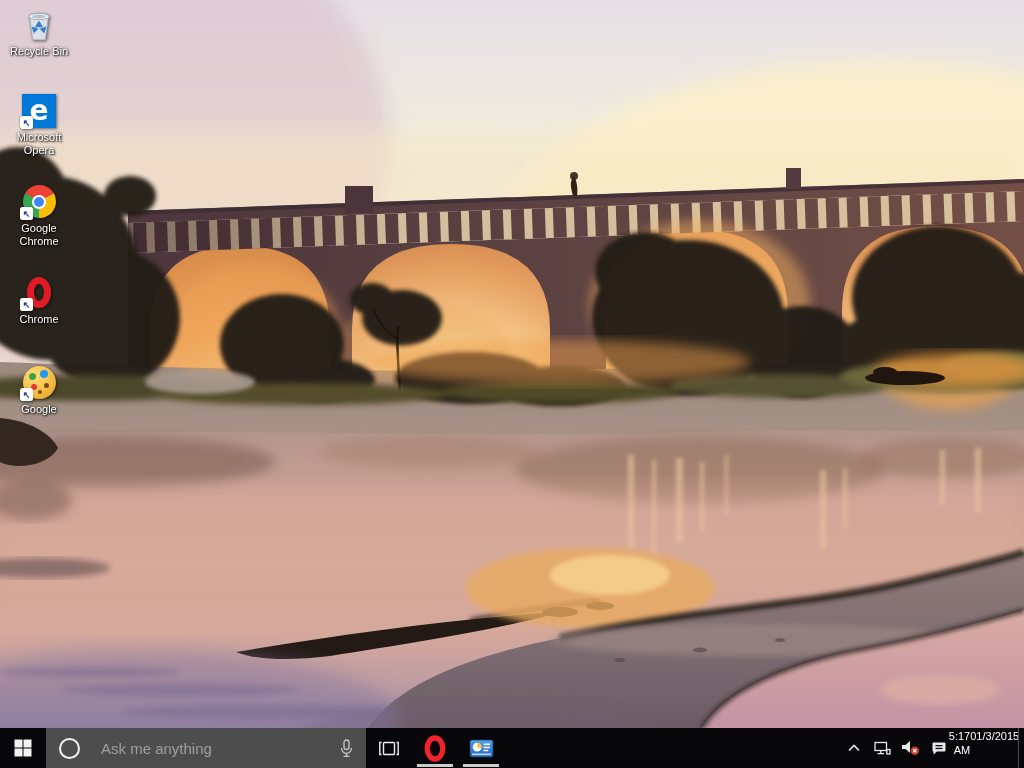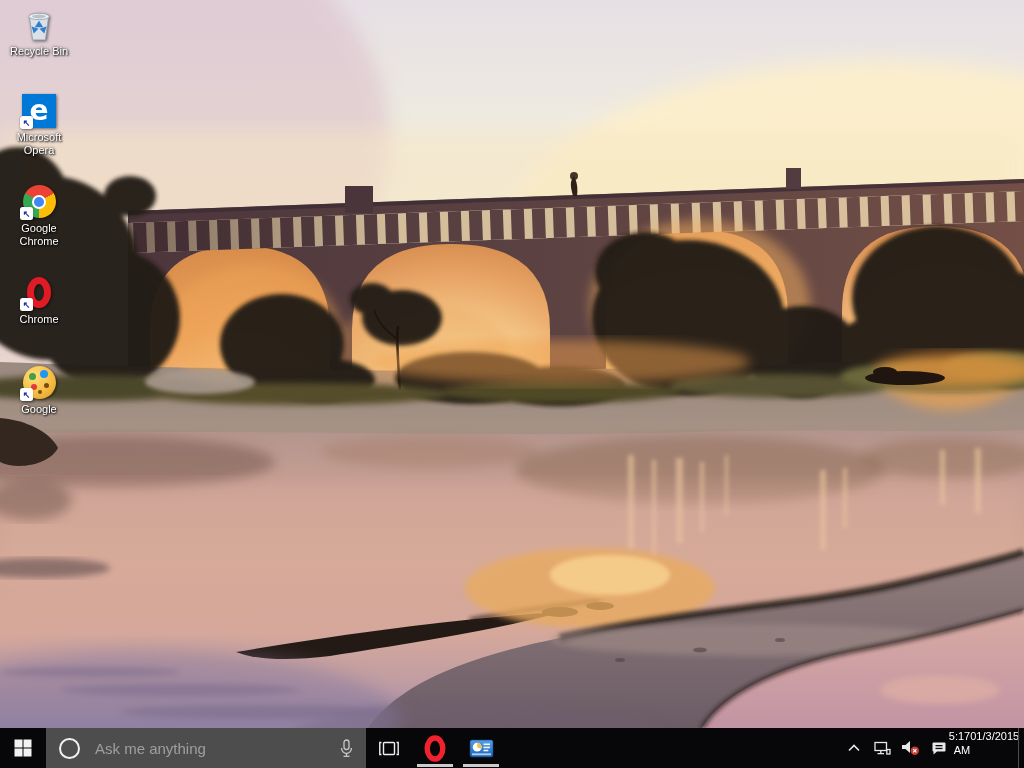--- a/index.html
+++ b/index.html
@@ -24,21 +24,21 @@
   .chrome-hub{position:absolute;left:50%;top:50%;transform:translate(-50%,-50%);width:14px;height:14px;border-radius:50%;background:#fff;}
   .chrome-dot{position:absolute;left:50%;top:50%;transform:translate(-50%,-50%);width:10px;height:10px;border-radius:50%;background:#4285f4;}
   .opera-o{width:24px;height:31px;margin:1px auto 0;border:7px solid #e11b26;border-radius:50%;box-sizing:border-box;}
   .pp-disc{width:33px;height:33px;margin:0 auto;border-radius:50%;
     background:radial-gradient(circle at 35% 30%,#ffe07a,#f3b93f 60%,#d89a28);}
   .pp-dot{position:absolute;border-radius:50%;}
 
   
   #taskbar{position:absolute;left:0;bottom:0;width:1024px;height:40px;background:#070709;display:flex;align-items:stretch;}
   .tb-btn{width:46px;background:transparent;border:0;padding:0;display:flex;align-items:center;justify-content:center;position:relative;}
-  .search-box{width:320px;background:#4d4d4d;display:flex;align-items:center;}
+  .search-box{width:320px;background:#4d4d4d;display:flex;align-items:center;gap:6px;}
   .cortana-ring{width:17px;height:17px;border:2.2px solid #f0f0f0;border-radius:50%;margin-left:13px;flex:0 0 auto;}
   .search-box input{flex:1;min-width:0;background:transparent;border:0;outline:none;color:#c8c8c8;font-size:15px;
                     margin-left:13px;font-family:"Liberation Sans",sans-serif;}
   .search-box input::placeholder{color:#9f9f9f;opacity:1;}
   .mic{margin-right:12px;flex:0 0 auto;display:flex;}
   .runline{position:absolute;bottom:1px;left:5px;width:36px;height:3px;background:#ccc;}
   .tray{margin-left:auto;display:flex;align-items:center;}
   .tray-btn{height:40px;background:none;border:0;padding:0;display:flex;align-items:center;justify-content:center;}
   .clock{width:66px;height:40px;display:flex;flex-direction:row;justify-content:center;text-align:right;
          padding-right:8px;color:#fff;font-size:11px;line-height:1.3;background:none;border:0;font-family:inherit;}

